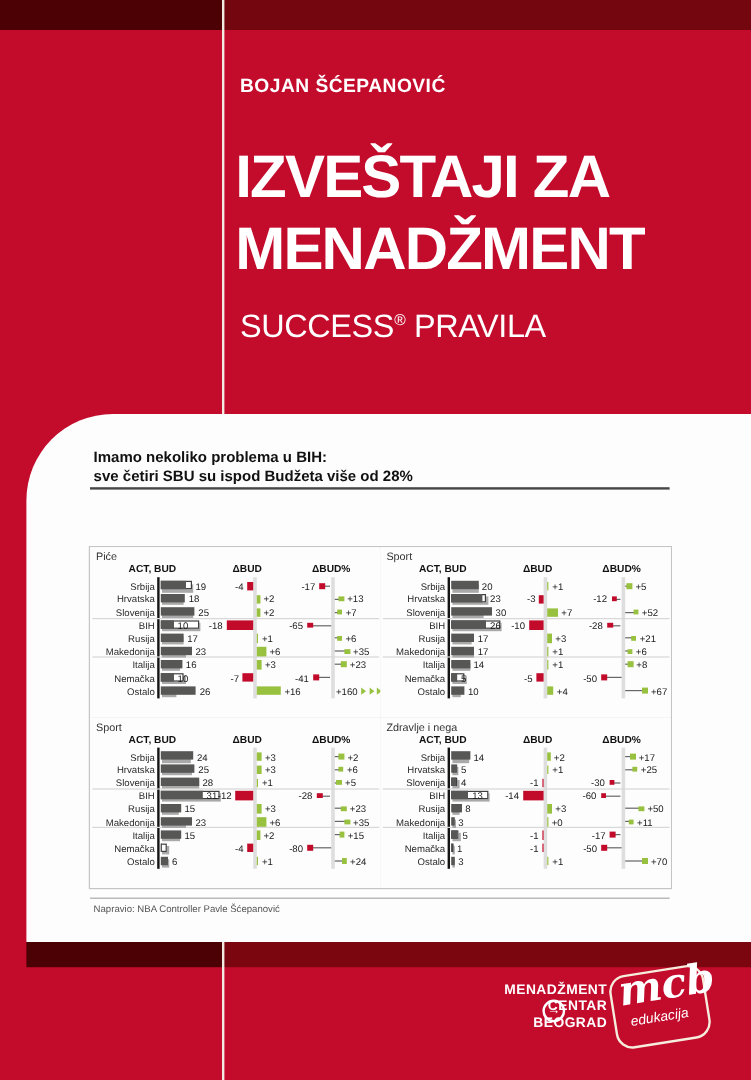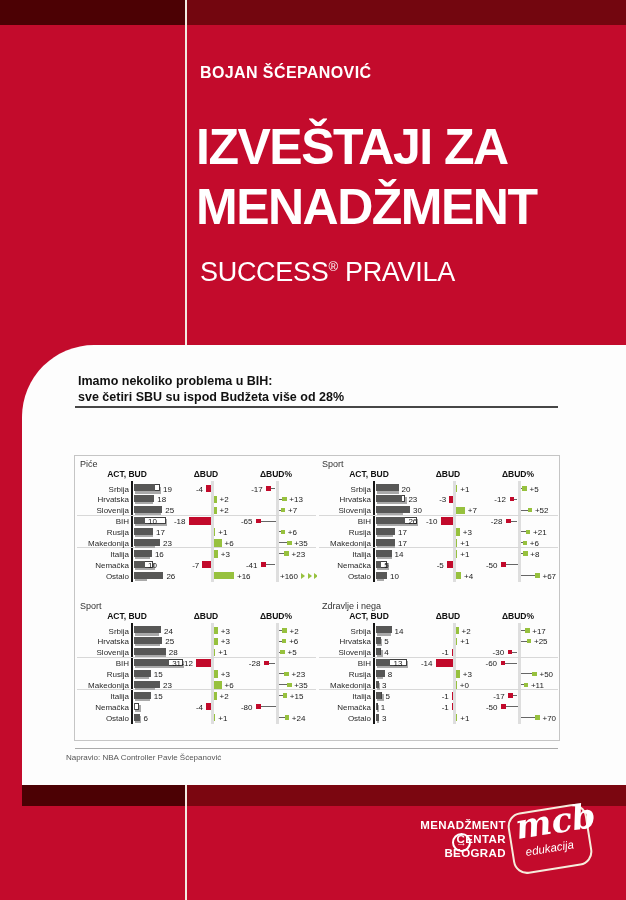--- a/index.html
+++ b/index.html
@@ -31,21 +31,21 @@
   .chart-grid{position:absolute; left:52px; top:110px; width:484px; height:284px; border:1px solid #c5c5c5;}
   .grid-vdiv{position:absolute; left:241px; top:0; width:1px; height:284px; background:#c5c5c5;}
   .grid-hdiv{position:absolute; left:0; top:141px; width:484px; height:1px; background:#c5c5c5;}
   .chart-panel{position:absolute; width:242px; height:142px; background:#fdfdfd;}
   .chart-title{position:absolute; left:5px; top:3px; font-size:9px; color:#333;}
   .col-head{position:absolute; top:13px; font-size:8.5px; font-weight:700; color:#111; text-align:center;}
   .crow{position:absolute; left:0; width:242px; height:10.9px;}
   .cat-label{position:absolute; left:0; top:1.6px; width:54px; text-align:right; font-size:8px; color:#2a2a2a;}
   .num{position:absolute; top:1.6px; font-size:8px; color:#1a1a1a; white-space:nowrap;}
   .footer-rule{position:absolute; left:53px; top:403px; width:483px; height:1px; background:#aaa;}
-  .footer{position:absolute; left:44px; top:408px; font-size:8px; color:#555;}
+  .footer{position:absolute; left:56px; top:408px; font-size:8px; color:#555;}
   
   .logo-org{position:absolute; left:380px; top:818px; width:126px; text-align:right; color:#fff;
             font-size:11.5px; font-weight:700; line-height:14px; letter-spacing:0.4px; z-index:5;}
   .logo-arrow{position:absolute; left:452px; top:833px; width:15px; height:15px; border:2px solid #fff; border-radius:50%;
               color:#fff; font-size:11px; font-weight:700; line-height:15px; text-align:center; z-index:6;}
   .logo-box{position:absolute; left:510px; top:808px; width:76px; height:58px; border:2.5px solid #f6ecdc;
             border-radius:14px; transform:rotate(-9deg); z-index:6;}
   .logo-brand{position:absolute; left:6px; top:-8px; color:#fff; font-family:"DejaVu Serif", serif;
               font-style:italic; font-weight:700; font-size:34px;}
   .logo-sub{position:absolute; left:12px; top:32px; color:#fff; font-style:italic; font-size:11.5px;}

